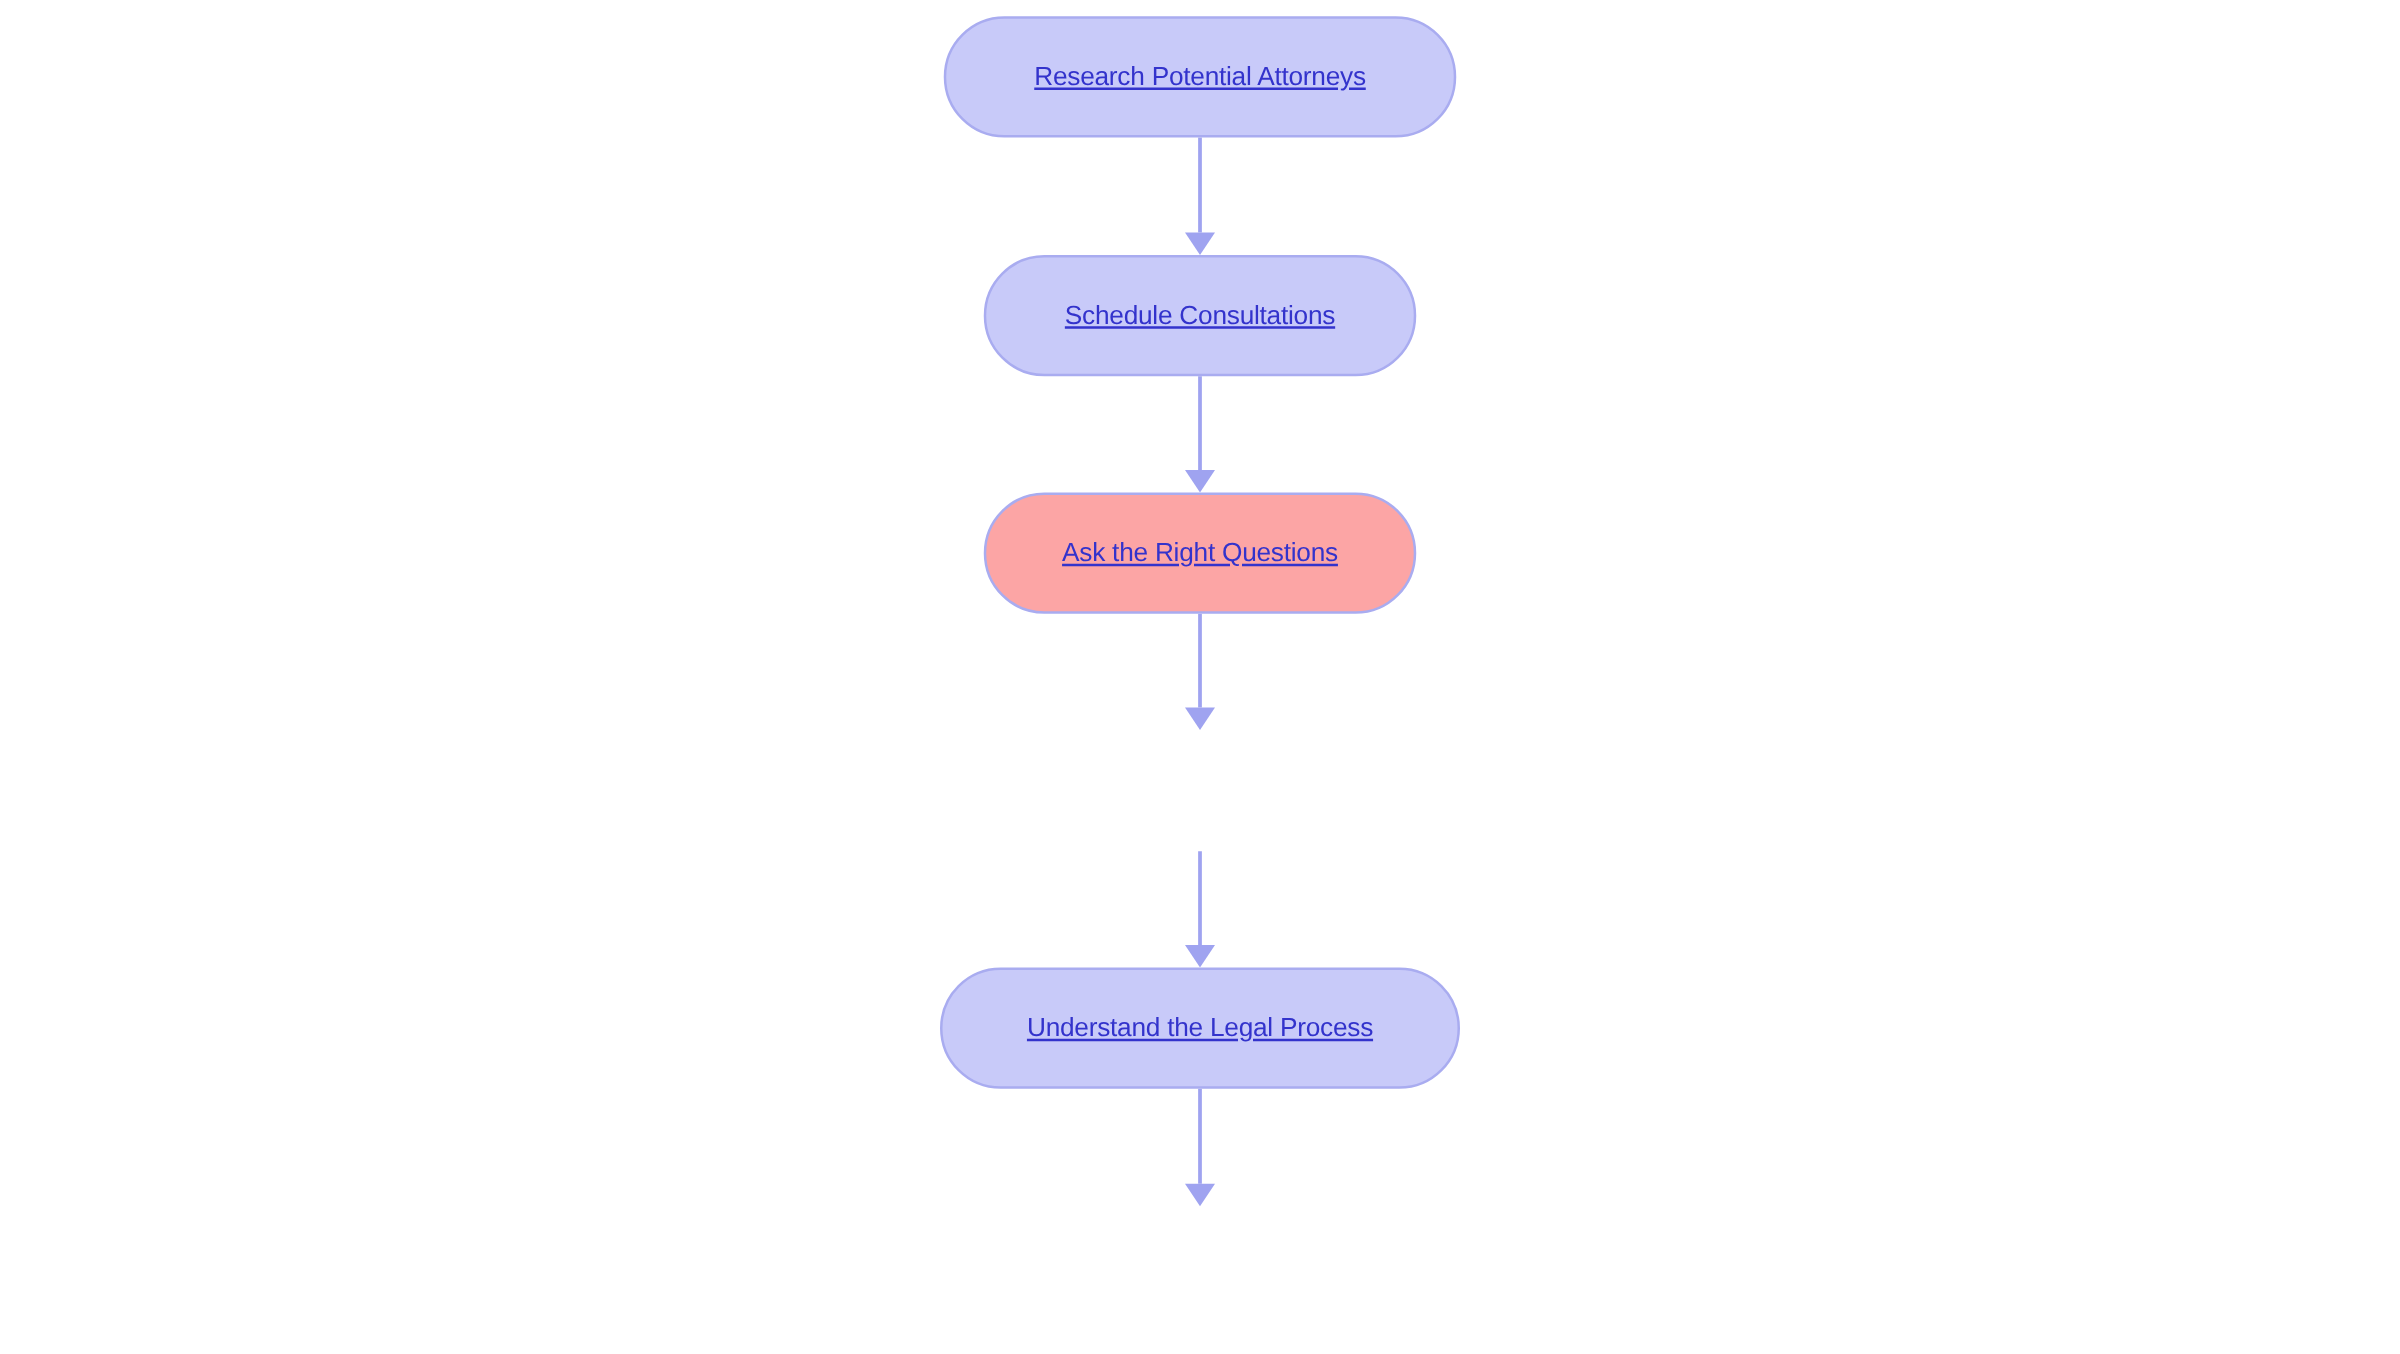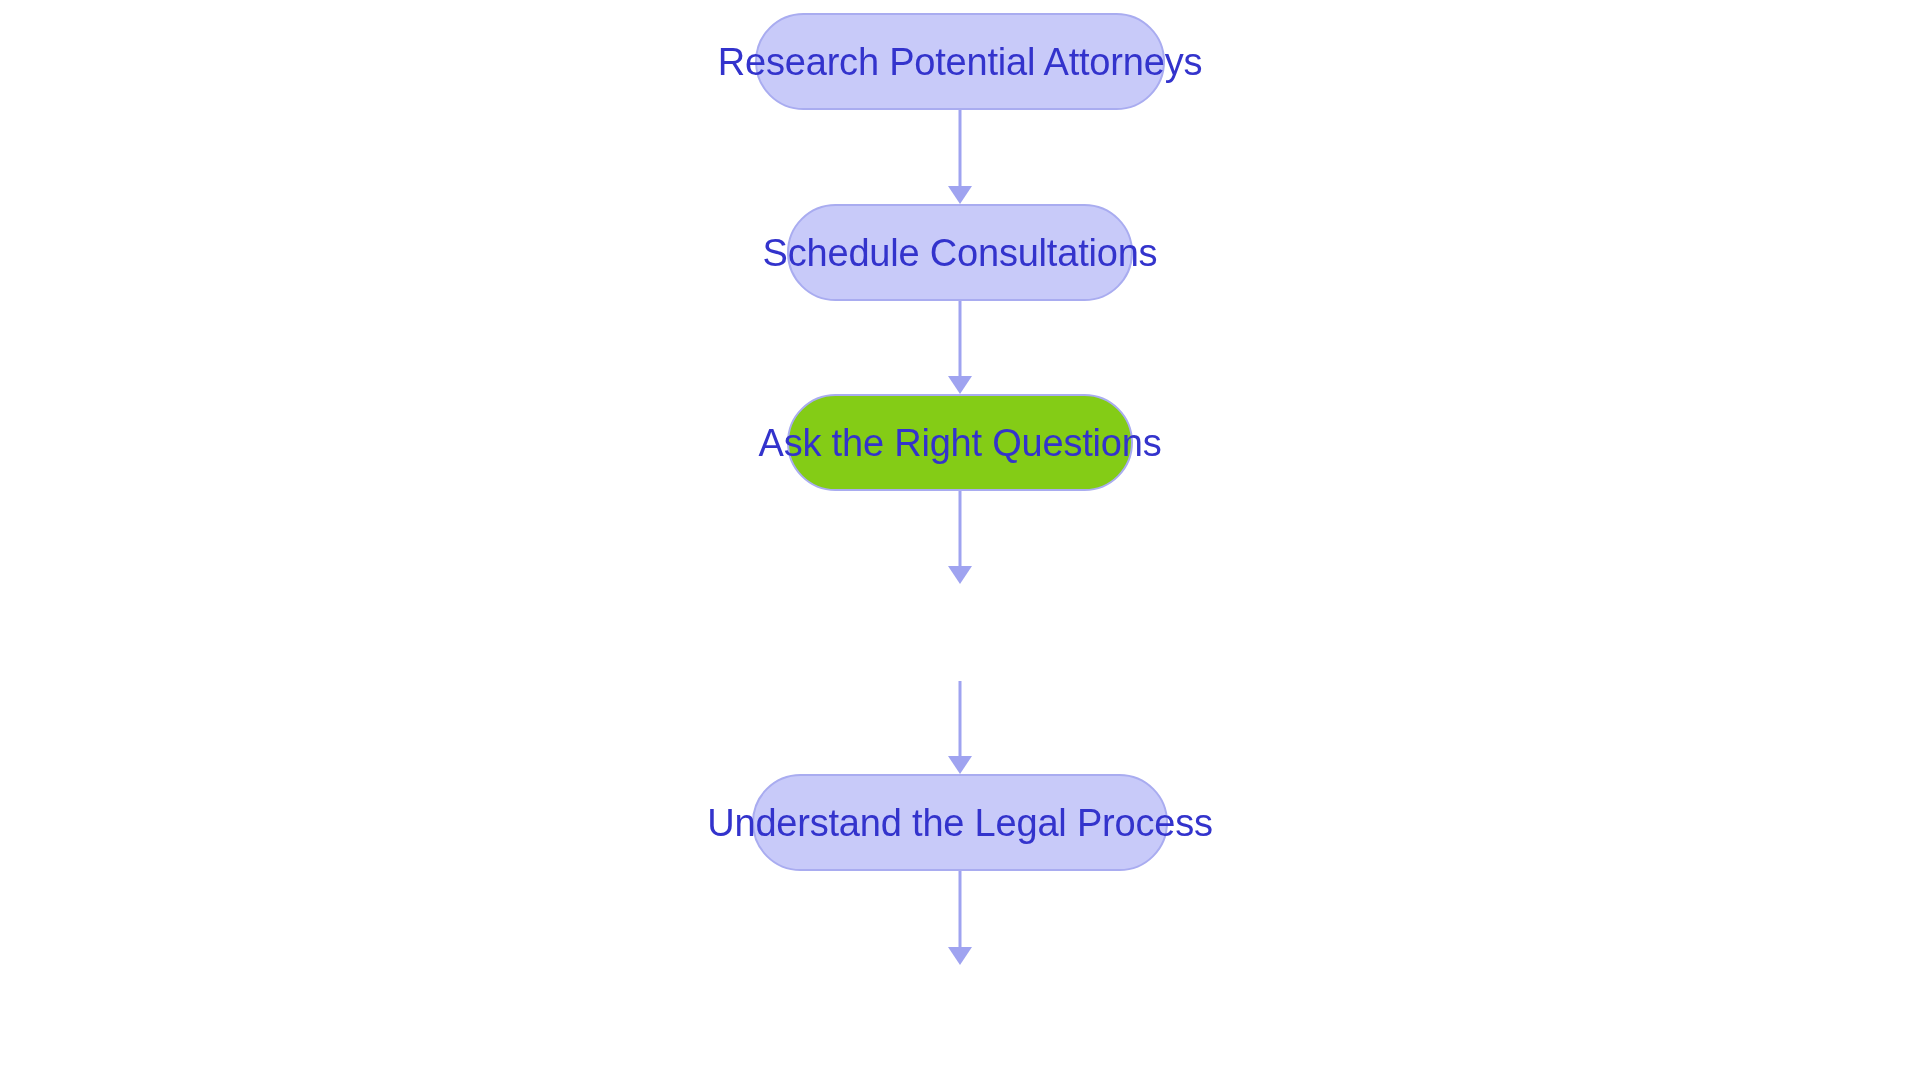--- a/index.html
+++ b/index.html
@@ -32,24 +32,25 @@
     font-family: "Liberation Sans", sans-serif;
     font-size: 30px;
     font-weight: 400;
     letter-spacing: -0.2px;
     white-space: nowrap;
     line-height: 1;
     user-select: none;
   }
   .node-label {
     color: #3333cc;
-    font-size: 38px;
+    font-size: 21px;
     font-family: "Liberation Sans", sans-serif;
     white-space: nowrap;
     pointer-events: none;
+    text-decoration: underline;
   }
   .connector {
     position: absolute;
     left: 0;
     top: 0;
     width: 1920px;
     height: 1083px;
     pointer-events: none;
   }
   .conn-line {
@@ -90,21 +91,21 @@
   </svg>
 
   <div class="flow-node" id="n1" style="left: 755px; top: 13px; width: 410px; height: 97px; background: rgb(200, 202, 249); border-color: rgb(169, 172, 240); color: rgb(51, 51, 204);">
     <span class="node-label">Research Potential Attorneys</span>
   </div>
 
   <div class="flow-node" id="n2" style="left: 787px; top: 204px; width: 346px; height: 97px; background: rgb(200, 202, 249); border-color: rgb(169, 172, 240); color: rgb(51, 51, 204);">
     <span class="node-label">Schedule Consultations</span>
   </div>
 
-  <div class="flow-node" id="n3" style="left: 787px; top: 394px; width: 346px; height: 97px; background: #84cc16; border-color: rgb(169, 172, 240); color: rgb(51, 51, 204); text-align: right;">
+  <div class="flow-node" id="n3" style="left: 787px; top: 394px; width: 346px; height: 97px; background: #fca5a5; border-color: rgb(169, 172, 240); color: rgb(51, 51, 204); text-align: right;">
     <span class="node-label">Ask the Right Questions</span>
   </div>
 
 
   <div class="flow-node" id="n5" style="left: 752px; top: 774px; width: 416px; height: 97px; background: rgb(200, 202, 249); border-color: rgb(169, 172, 240); color: rgb(51, 51, 204);">
     <span class="node-label">Understand the Legal Process</span>
   </div>
 
 
 </div>

